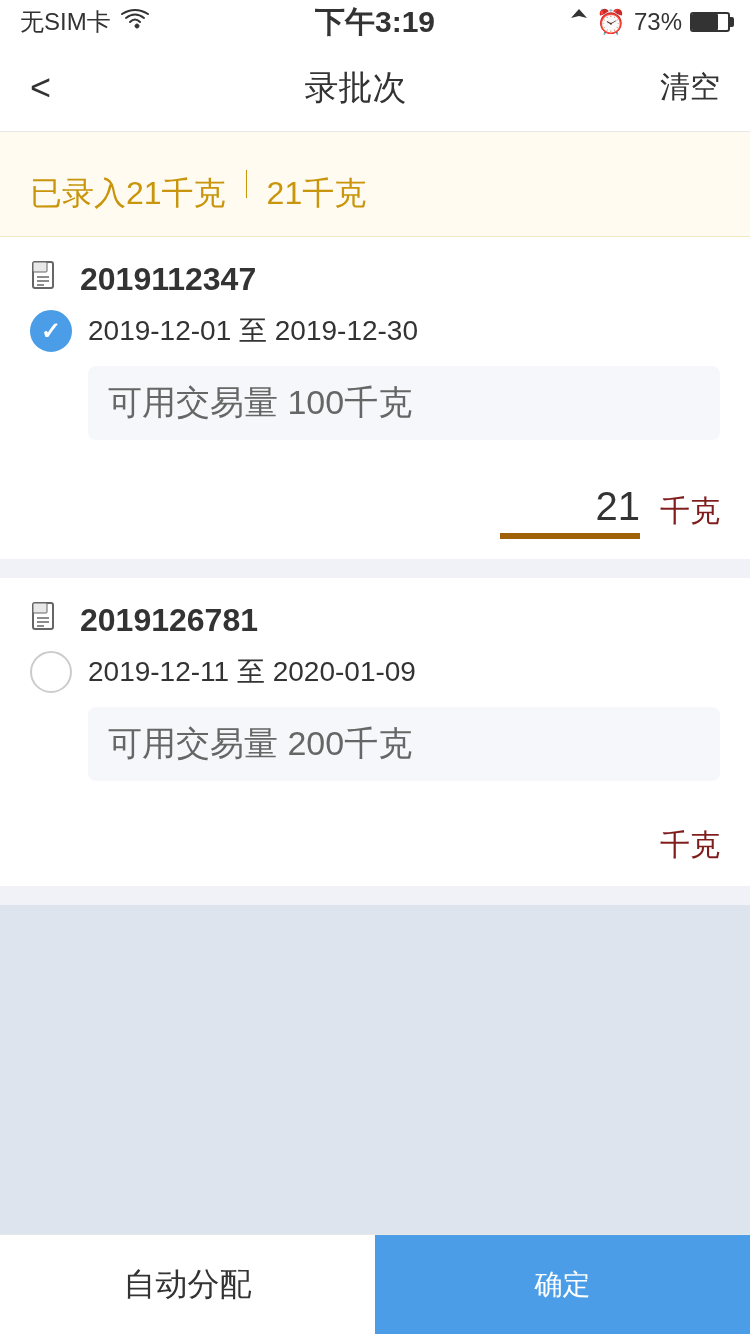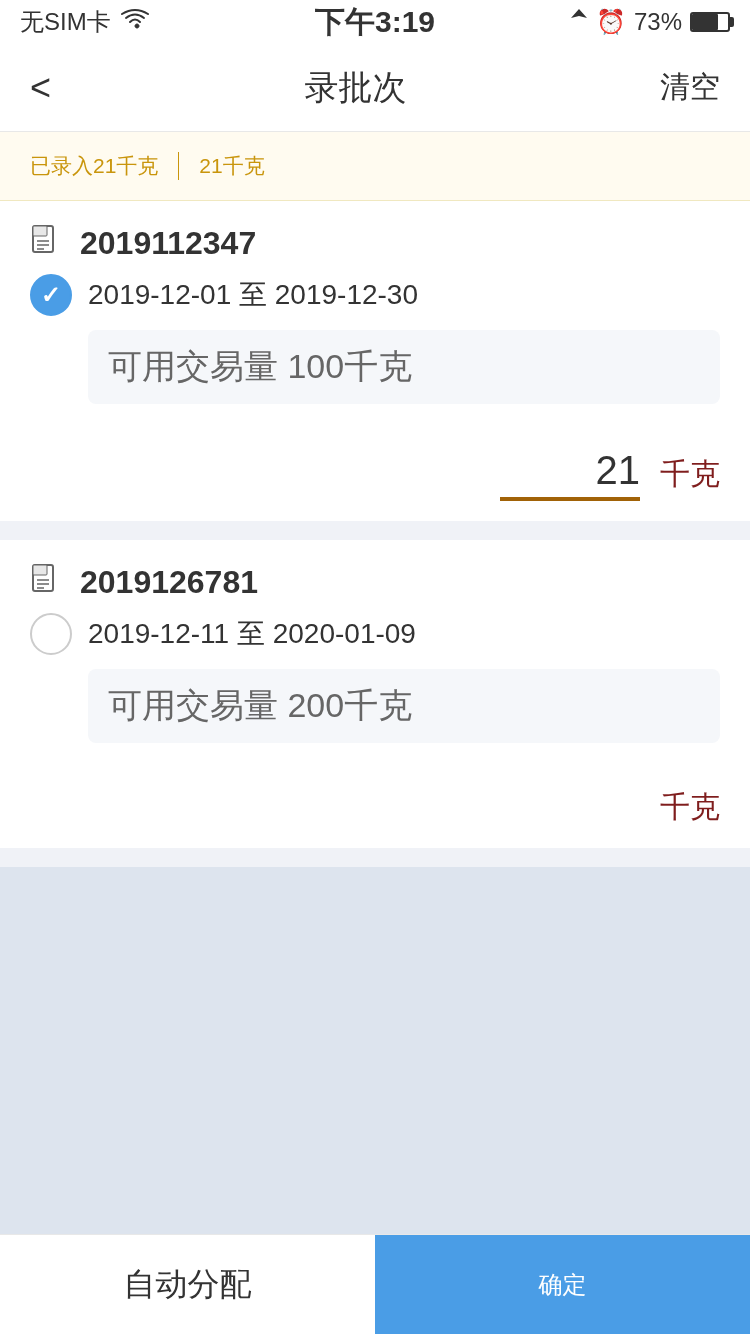--- a/index.html
+++ b/index.html
@@ -98,22 +98,23 @@
     
     .summary-banner {
       background: #fffbf0;
       padding: 20px 30px;
       display: flex;
       align-items: center;
       gap: 20px;
       border-bottom: 1px solid #f0e8c0;
     }
     .summary-text {
-      font-size: 21px;
+      font-size: 32px;
       color: #c9950c;
+      margin-top: 20px;
     }
     .summary-divider {
       width: 1px;
       height: 28px;
       background: #c9950c;
     }
 
     
     .batch-card {
       background: #fff;
@@ -197,21 +198,21 @@
       border: none;
       outline: none;
       background: transparent;
       width: 140px;
     }
     .quantity-unit {
       font-size: 30px;
       color: #7f1d1d;
     }
     .quantity-underline {
-      border-bottom: 4px solid #a16207;
+      border-bottom: 6px solid #a16207;
       padding-bottom: 4px;
       display: flex;
       align-items: center;
       gap: 10px;
     }
 
     
     .section-separator {
       height: 16px;
       background: #f0f2f7;
@@ -249,21 +250,21 @@
       font-size: 32px;
       color: #333;
       background: #fff;
       cursor: pointer;
     }
     .btn-confirm {
       flex: 1;
       display: flex;
       align-items: center;
       justify-content: center;
-      font-size: 24px;
+      font-size: 28px;
       color: #fff;
       background: #4a9de6;
       cursor: pointer;
     }
 
     .content-area {
       padding-bottom: 100px;
     }
   </style>
 </head>

